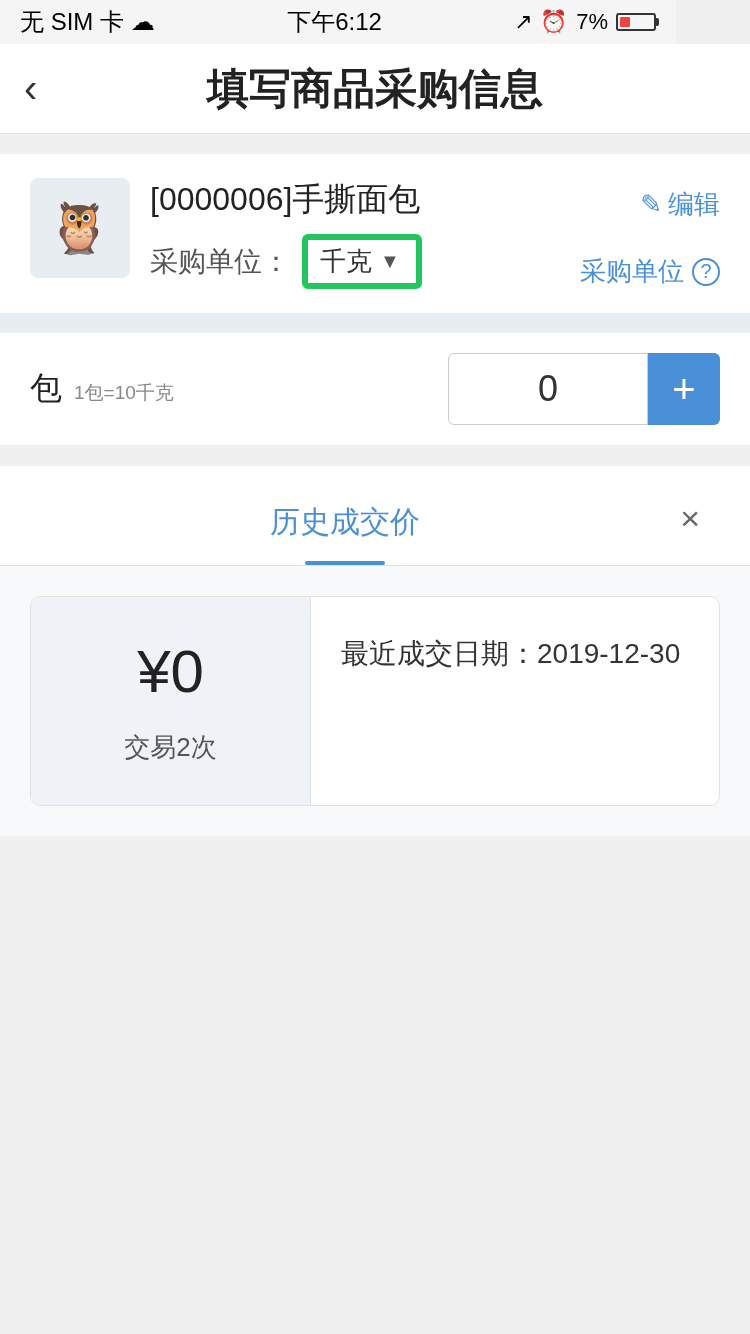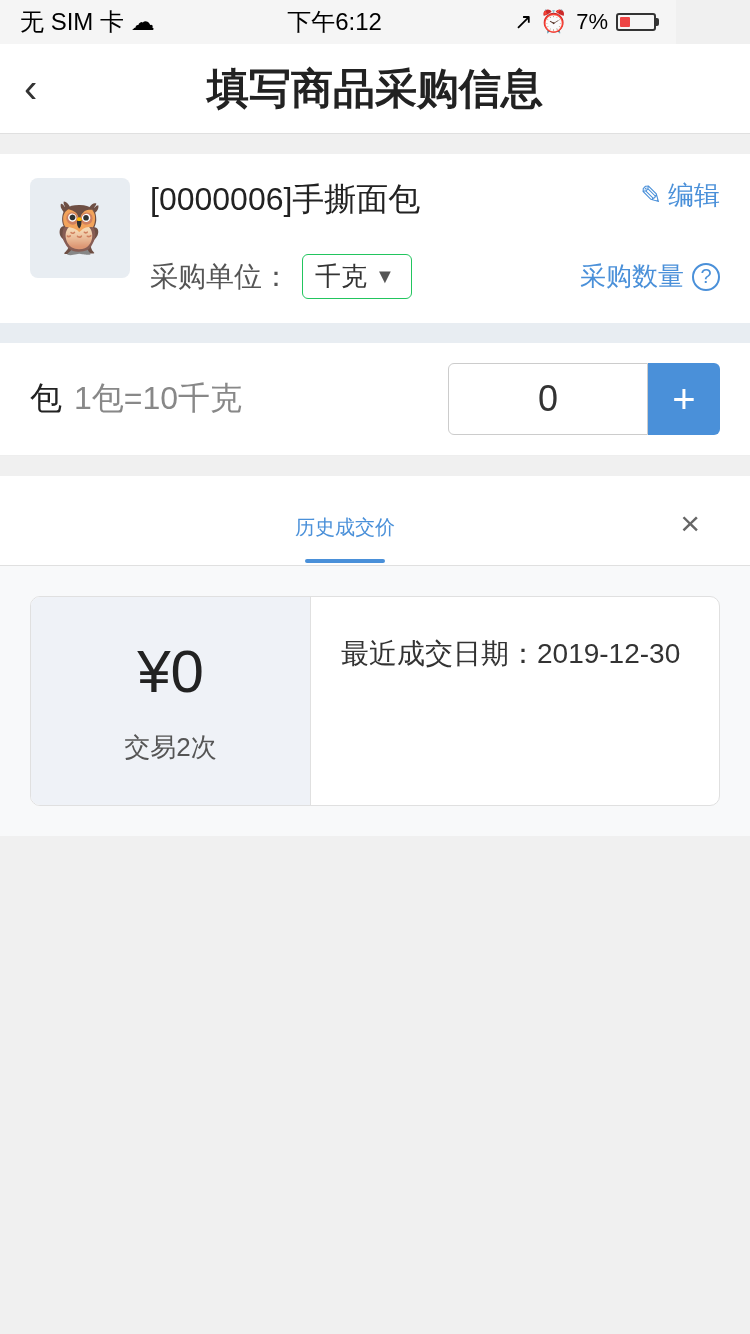--- a/index.html
+++ b/index.html
@@ -117,52 +117,52 @@
       display: flex;
       align-items: center;
       justify-content: center;
       flex-shrink: 0;
     }
     .product-info-block {
       flex: 1;
     }
     .product-top-row {
       display: flex;
-      align-items: flex-start;
+      align-items: flex-end;
       justify-content: space-between;
-      margin-bottom: 32px;
+      margin-bottom: 12px;
     }
     .product-name {
       font-size: 32px;
       color: #222;
       font-weight: 500;
     }
     .edit-link {
       font-size: 26px;
       color: #4a90d9;
       display: flex;
       align-items: center;
       gap: 6px;
       white-space: nowrap;
     }
     .product-unit-row {
       display: flex;
-      align-items: center;
+      align-items: flex-end;
       justify-content: space-between;
       gap: 10px;
     }
     .unit-label {
       font-size: 28px;
       color: #555;
       display: flex;
       align-items: center;
       gap: 12px;
     }
     .unit-select {
-      border: 1px solid #22c55e;
+      border: 6px solid #22c55e;
       border-radius: 6px;
       padding: 4px 16px 4px 12px;
       font-size: 26px;
       color: #333;
       background: #fff;
       display: flex;
       align-items: center;
       gap: 8px;
     }
     .unit-select-arrow {
@@ -208,21 +208,21 @@
       display: flex;
       align-items: baseline;
       gap: 12px;
     }
     .quantity-unit {
       font-size: 32px;
       color: #222;
       font-weight: 500;
     }
     .quantity-conversion {
-      font-size: 32px;
+      font-size: 19px;
       color: #888;
     }
     .quantity-input-block {
       display: flex;
       align-items: center;
       gap: 0;
     }
     .quantity-input-box {
       width: 200px;
       height: 72px;
@@ -257,21 +257,21 @@
       display: flex;
       align-items: center;
       border-bottom: 1px solid #e0e0e0;
       position: relative;
       padding: 0 30px;
     }
     .tab-item {
       flex: 1;
       text-align: center;
       padding: 36px 0 22px;
-      font-size: 20px;
+      font-size: 30px;
       cursor: pointer;
       position: relative;
       color: #333;
     }
     .tab-item.active {
       color: #4a90d9;
     }
     .tab-item.active::after {
       content: '';
       position: absolute;
@@ -387,21 +387,21 @@
       </div>
       <div class="product-unit-row">
         <div class="unit-label">
           <span>采购单位：</span>
           <div class="unit-select">
             <span>千克</span>
             <span class="unit-select-arrow">▼</span>
           </div>
         </div>
         <div class="price-ref">
-          <span>采购数量</span>
+          <span>采购单位</span>
           <div class="price-ref-help">?</div>
         </div>
       </div>
     </div>
   </div>
 </div>
 
 <div class="divider-thick"></div>
 
 <div class="quantity-section">

